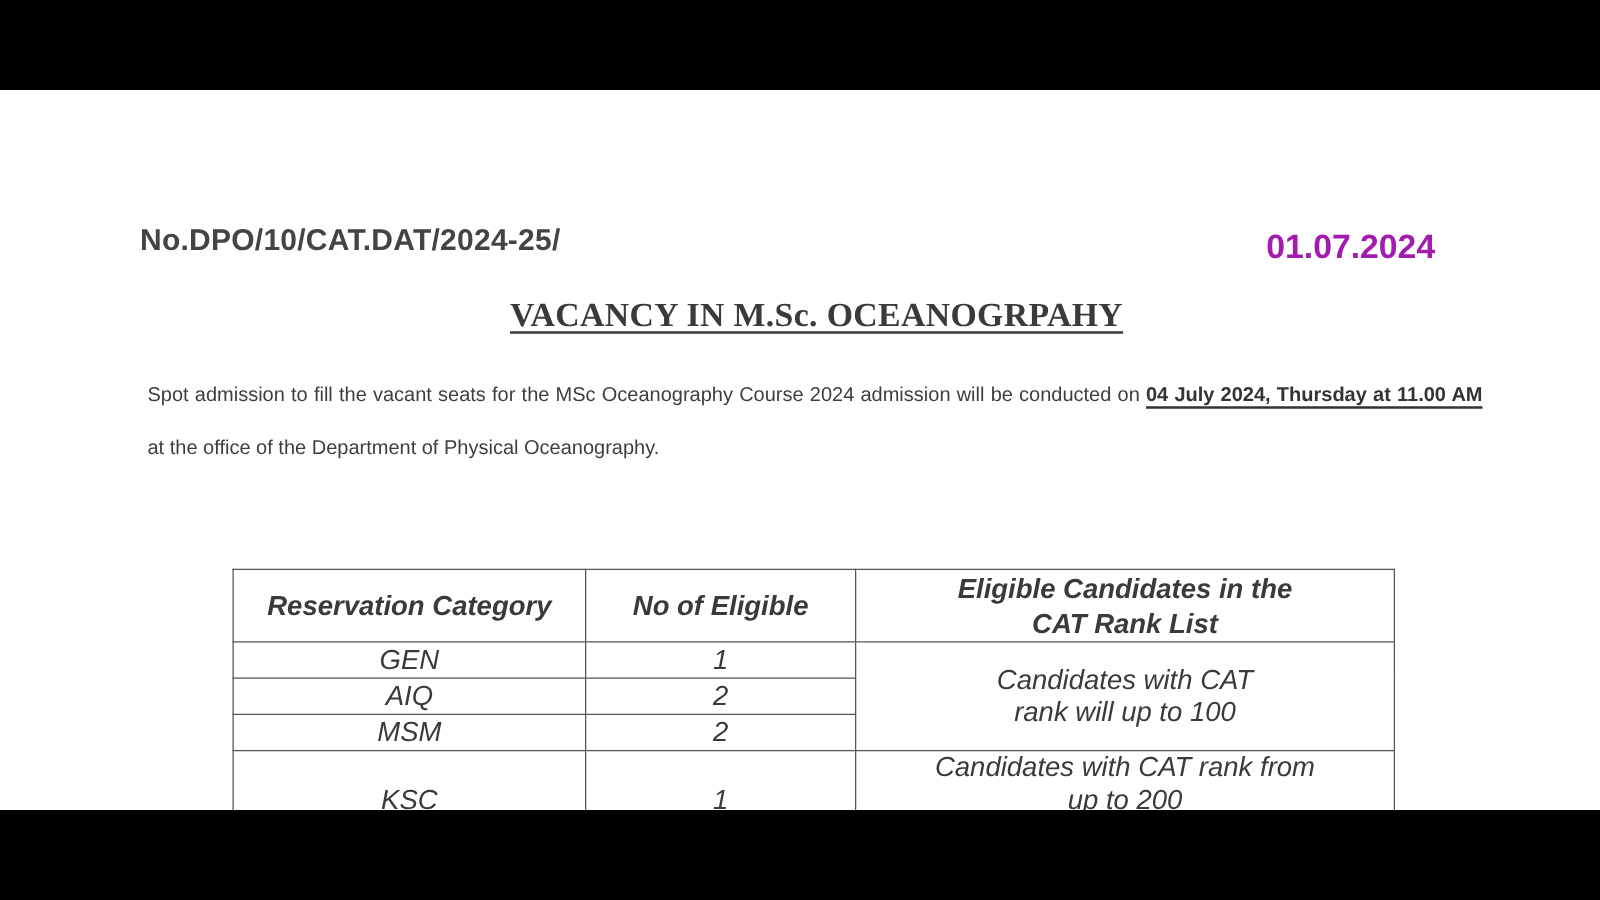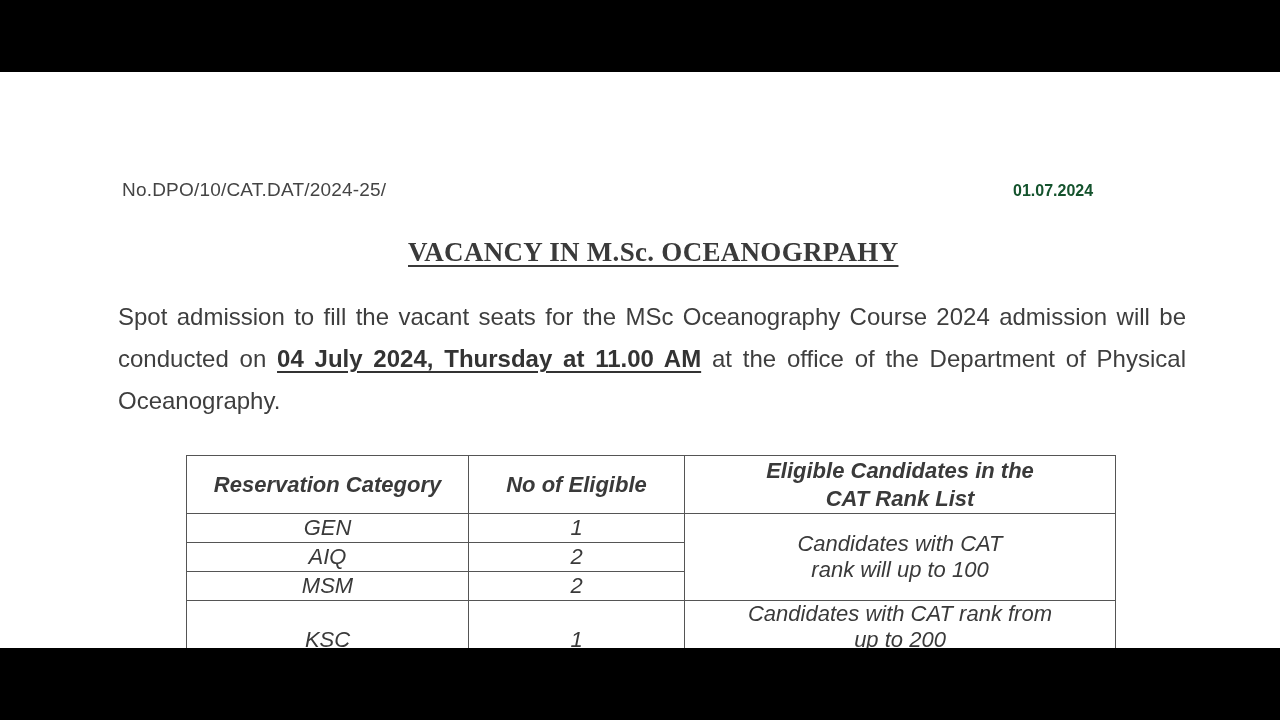--- a/index.html
+++ b/index.html
@@ -1,21 +1,21 @@
 <!DOCTYPE html>
 <html><head>
 <meta charset="utf-8">
 <style>
   html, body { margin:0; padding:0; }
   body { width:1280px; height:720px; background:#000; position:relative; overflow:hidden; font-family:"Liberation Sans", sans-serif; }
   .page { position:absolute; left:0; top:72px; width:1280px; height:576px; background:#fff; overflow:hidden; color:#3a3a3a; }
-  .ref { position:absolute; left:122px; top:107px; font-size:19px; font-weight:normal; color:#444; letter-spacing:0.2px; }
-  .date { position:absolute; left:1013px; top:110px; font-size:16px; font-weight:bold; color:#14532d; }
+  .ref { position:absolute; left:112px; top:107px; font-size:24px; font-weight:bold; color:#444; letter-spacing:0.2px; }
+  .date { position:absolute; left:1013px; top:110px; font-size:27px; font-weight:bold; color:#a21caf; }
   .title { position:absolute; left:408px; top:165px; font-family:"Liberation Serif", serif; font-size:27px; font-weight:bold; color:#3a3a3a; text-decoration:underline; text-underline-offset:4px; text-decoration-thickness:2px; letter-spacing:0.3px; }
-  .para { position:absolute; left:118px; top:224px; width:1068px; font-size:24px; line-height:42px; color:#3e3e3e; text-align:justify; text-align-last:left; }
+  .para { position:absolute; left:118px; top:224px; width:1068px; font-size:16px; line-height:42px; color:#3e3e3e; text-align:justify; text-align-last:left; }
   .para .emph { font-weight:bold; text-decoration:underline; text-underline-offset:4px; text-decoration-thickness:2px; color:#333; }
   table.vac { position:absolute; left:186px; top:383px; border-collapse:collapse; font-size:22px; color:#3a3a3a;font-style:italic; }
   table.vac th, table.vac td { border:1.5px solid #555; text-align:center; padding:0; }
   table.vac th { font-weight:bold; height:57px; line-height:28px; }
   table.vac td { height:28px; line-height:26px; }
   .c1 { width:281px; }
   .c2 { width:215px; }
   .c3 { width:430px; }
   td.elig { line-height:28px; }
   .ksc td { height:90px; vertical-align:top; }

